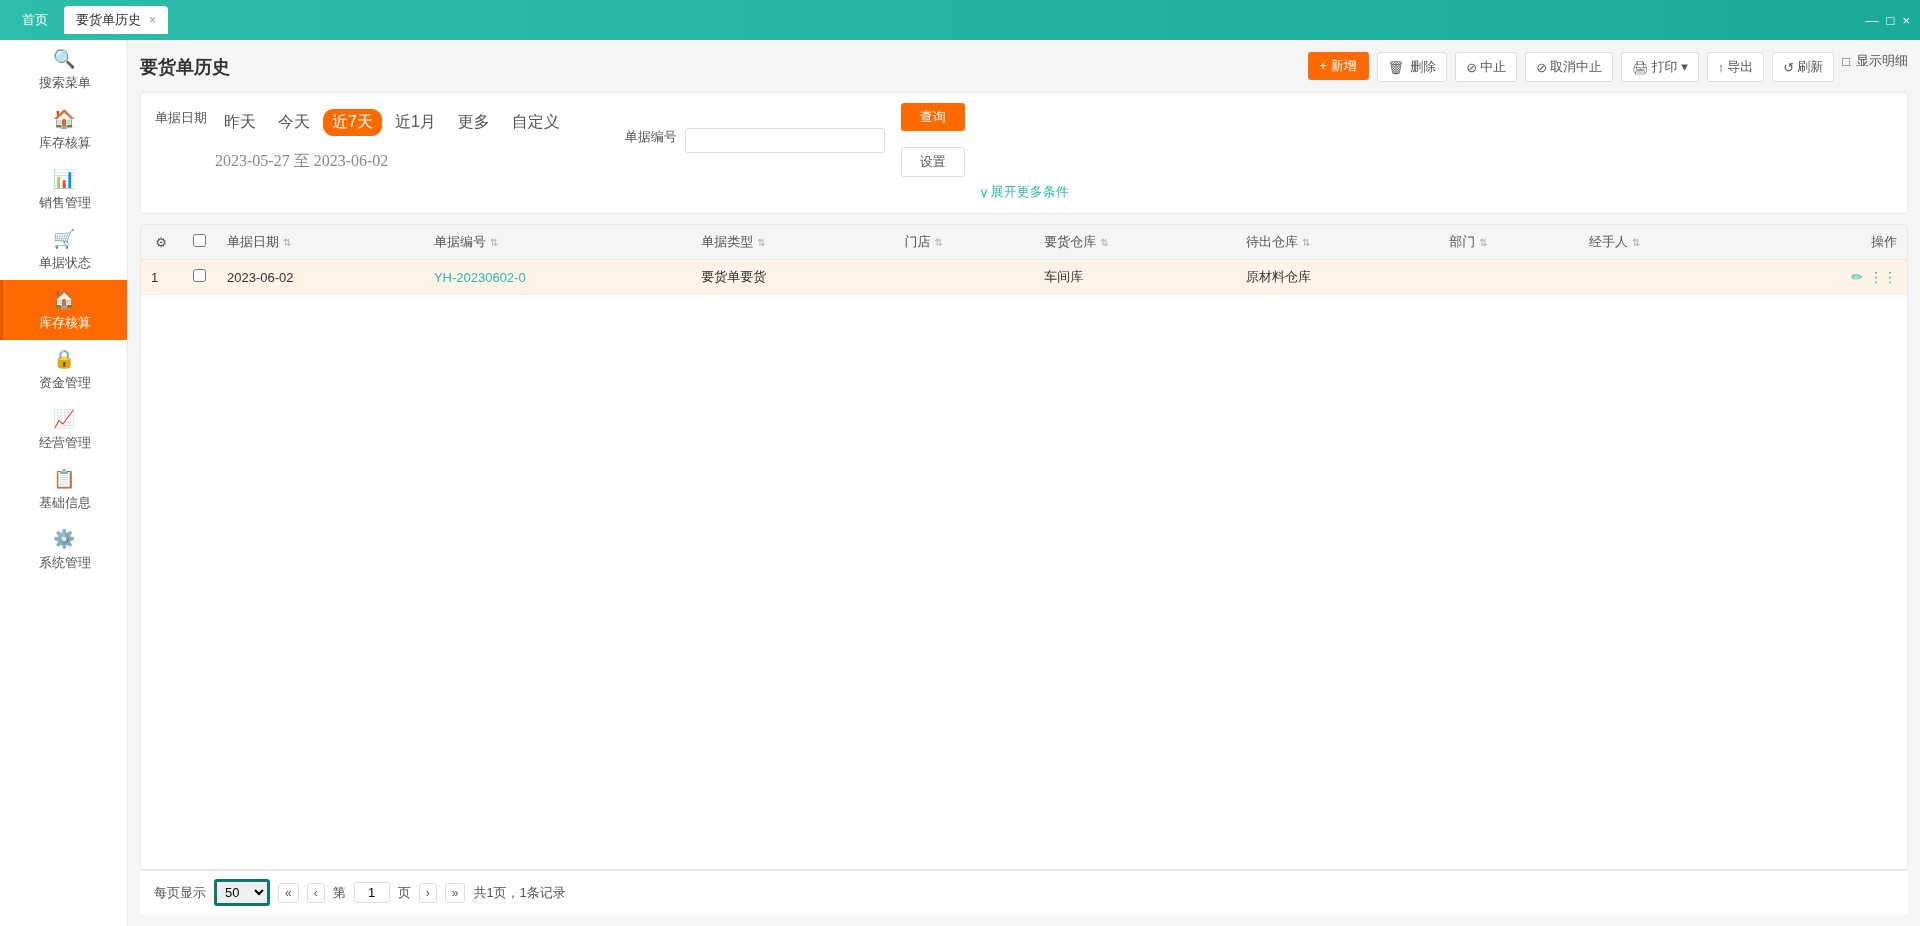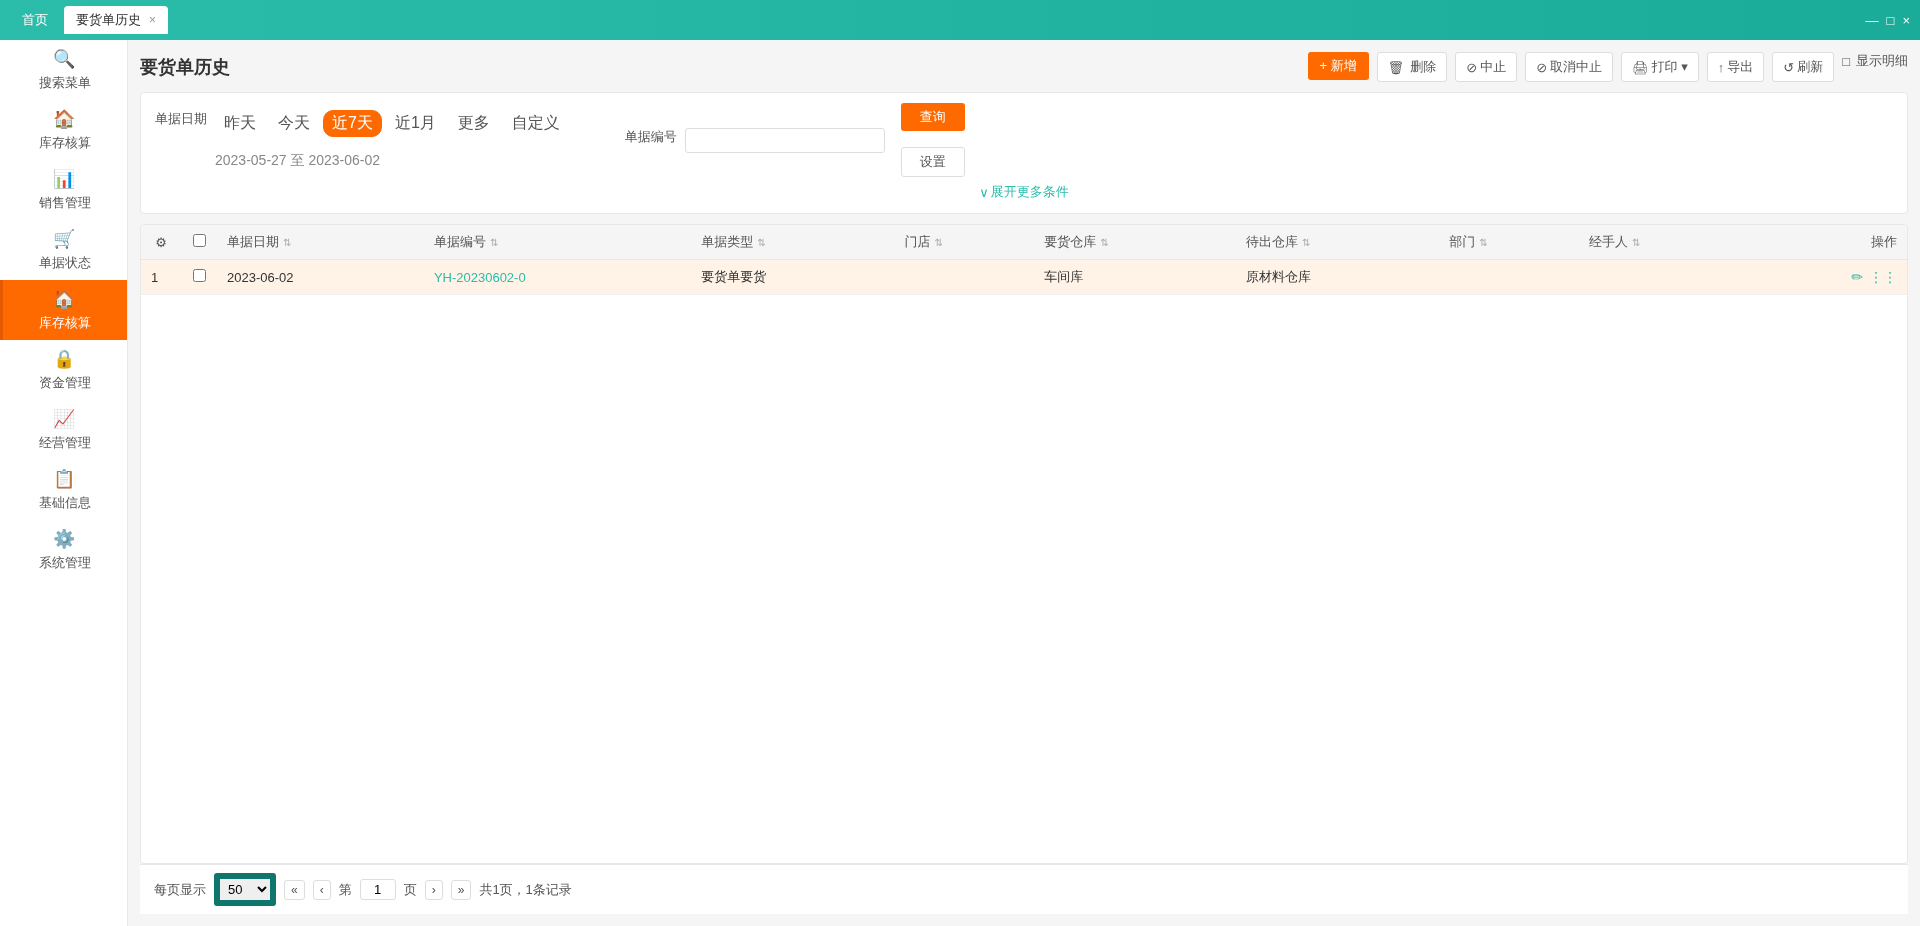--- a/index.html
+++ b/index.html
@@ -163,23 +163,24 @@
       font-size: 16px;
       color: #555;
       border: 1px solid transparent;
     }
     .date-chip.active {
       background: #ff6a00;
       color: #fff;
       border-color: #ff6a00;
     }
     .date-range-text {
-      font-size: 14px;
+      font-size: 16px;
       color: #888;
       margin-top: 15px;
+      font-family: Liberation Serif, serif;
     }
     .filter-input {
       border: 1px solid #ddd;
       border-radius: 3px;
       padding: 4px 8px;
       font-size: 13px;
       width: 200px;
       outline: none;
     }
     .filter-select-wrapper {
@@ -301,21 +302,21 @@
       background: #fff;
       border-top: 1px solid #e8e8e8;
       padding: 8px 14px;
       display: flex;
       align-items: center;
       justify-content: flex-start;
       gap: 8px;
       flex-shrink: 0;
     }
     .page-size-select {
-      border: 6px solid #0f766e;
+      border: 3px solid #0f766e;
       border-radius: 3px;
       padding: 2px 4px;
       font-size: 13px;
     }
     .page-nav-btn {
       background: #fff;
       border: 1px solid #ddd;
       border-radius: 3px;
       padding: 2px 6px;
       cursor: pointer;

